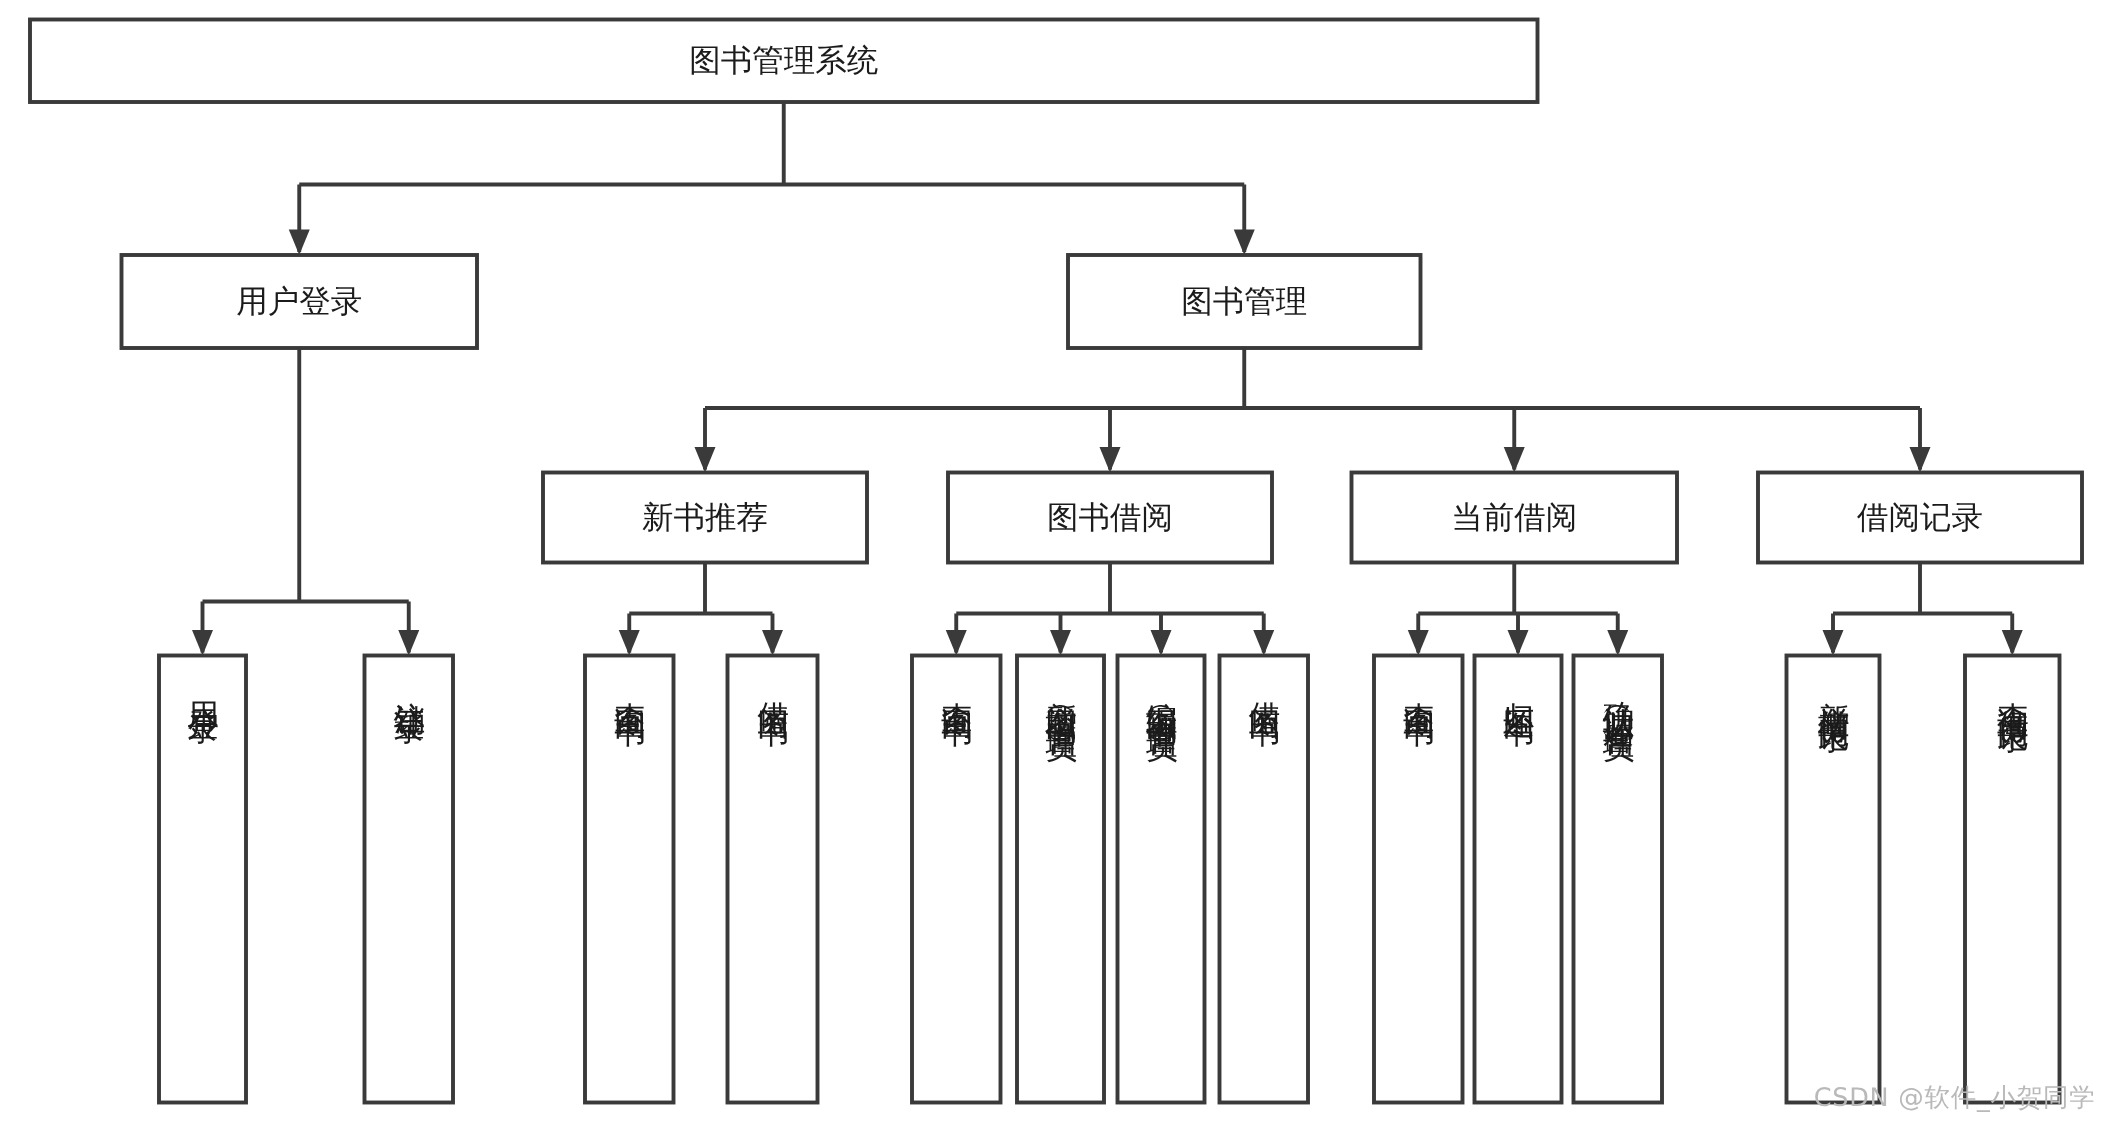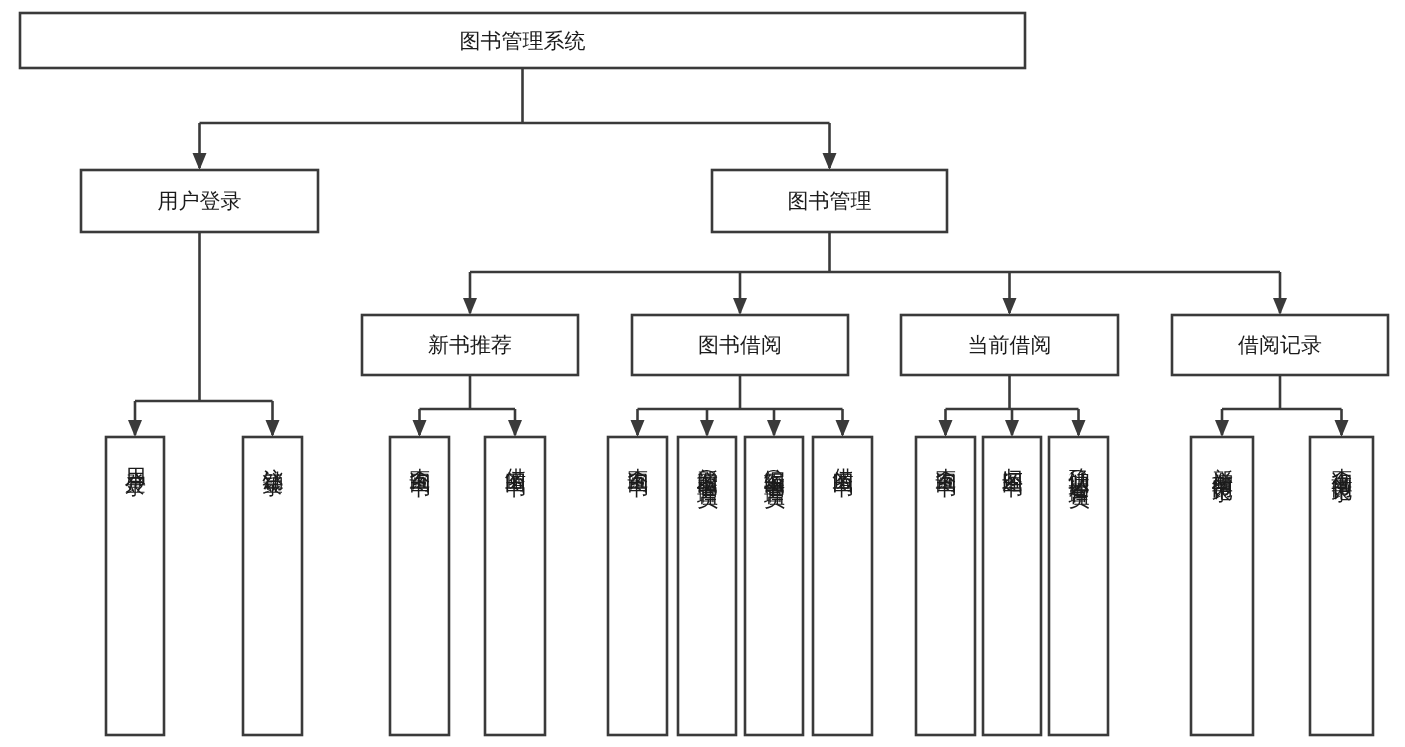--- a/index.html
+++ b/index.html
@@ -207,14 +207,15 @@
         <span class="leaf-label">确认归还（管理员）</span>
       </div>
       <div class="leaf-label-wrap" style="left: 1191px; top: 451px; width: 62px; height: 278px;">
         <span class="leaf-label">新增借阅记录</span>
       </div>
       <div class="leaf-label-wrap" style="left: 1310px; top: 451px; width: 63px; height: 278px;">
         <span class="leaf-label">查询借阅记录</span>
       </div>
     </div>
 
+  <div class="watermark">CSDN @软件_小贺同学</div>
 
 </div>
 
 </body></html>

